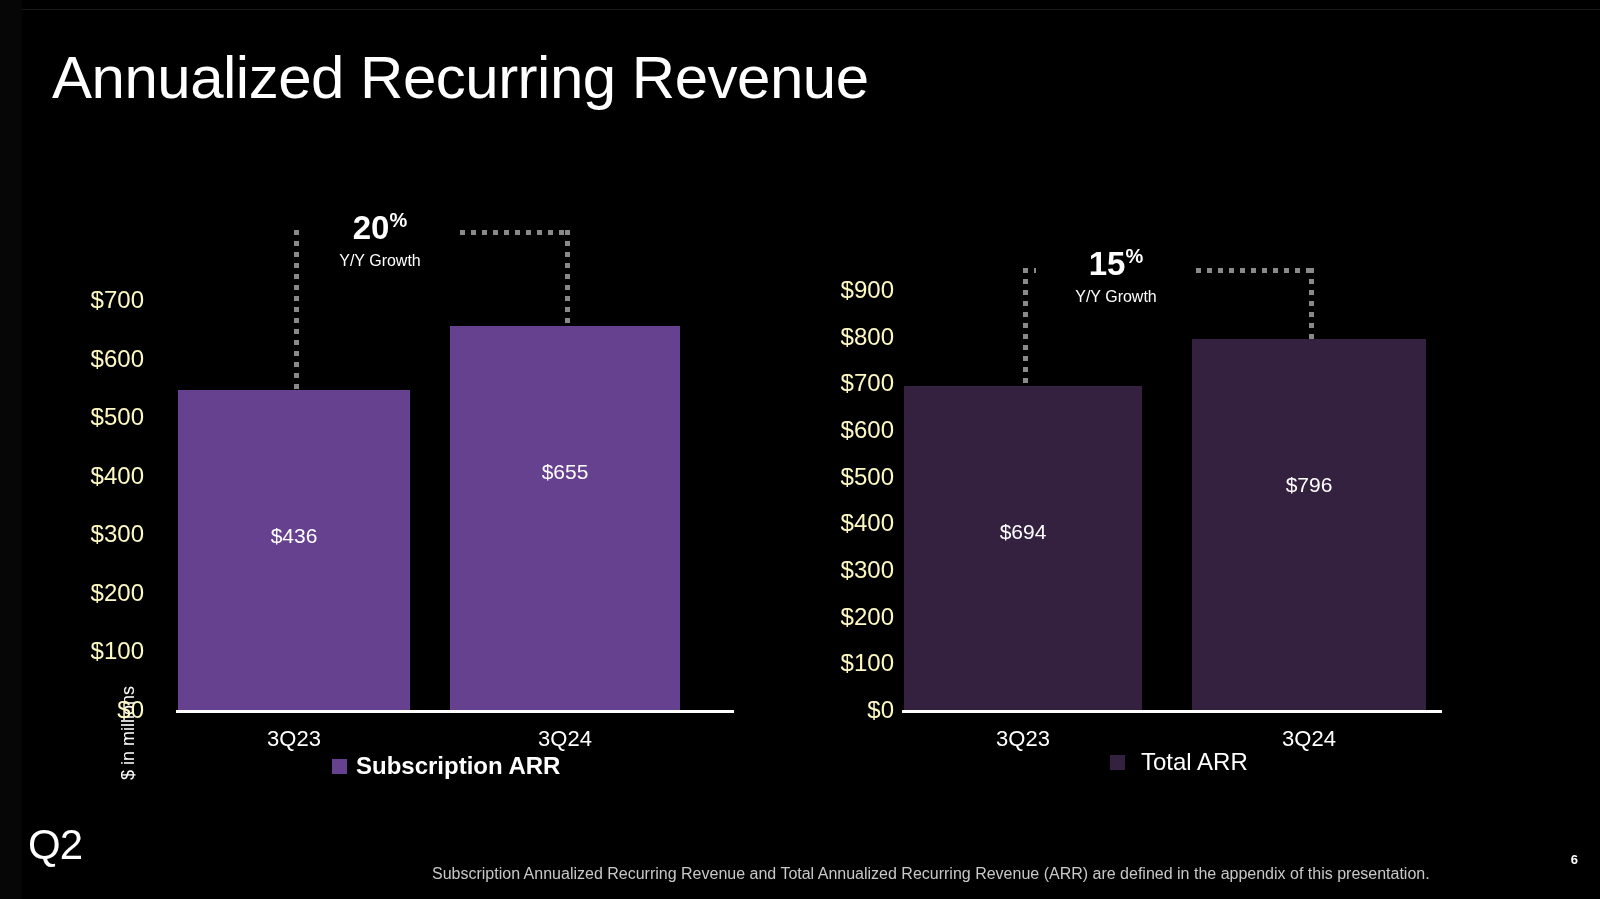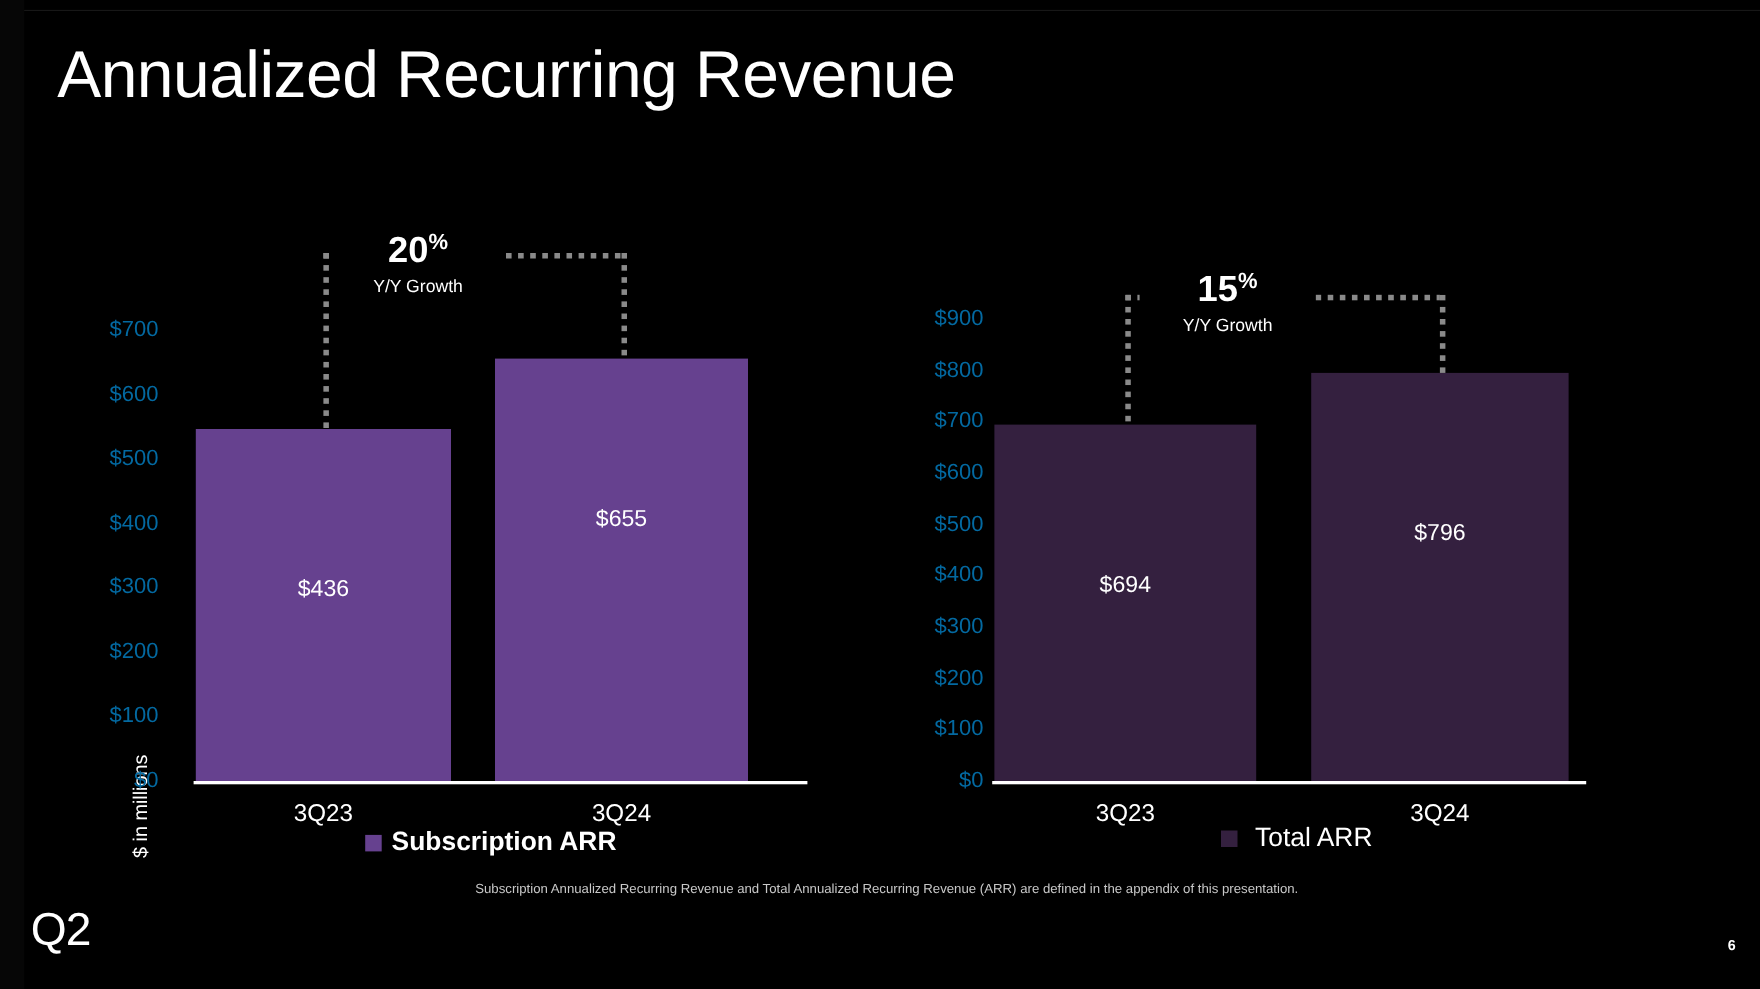--- a/index.html
+++ b/index.html
@@ -19,21 +19,21 @@
     background:#000;
     border-bottom:1px solid #171717;
   }
   .edge-left {
     position:absolute; left:0; top:0; width:22px; height:899px;
     background:#060606;
   }
 
   
   #title {
-    position:absolute; left:52px; top:36px;
+    position:absolute; left:52px; top:46px;
     font-size:60px; font-weight:400; color:#ffffff;
     letter-spacing:-0.5px; line-height:1.05;
     white-space:nowrap;
     text-align:center;
   }
   #subtitle {
     position:absolute; left:53px; top:120px;
     font-size:23px; font-weight:400; color:#ffffff;
     white-space:nowrap;
   }
@@ -48,21 +48,21 @@
     font-size:18px; color:#ffffff;
     transform:rotate(-90deg);
     transform-origin:left top;
     white-space:nowrap;
   }
   #ytitle-left  { left:78px;  top:600px; }
 
   .ticklabels { position:absolute; width:84px; text-align:right; }
   .tick {
     position:absolute; right:0;
-    font-size:20px; color:#0369a1;
+    font-size:24px; color:#fef9c3;
     white-space:nowrap; transform:translateY(-50%);
   }
 
   .plot { position:absolute; }
   .axisline {
     position:absolute; height:3px; background:#ffffff;
   }
   .bar {
     position:absolute; bottom:0;
   }
@@ -103,22 +103,22 @@
   }
   .swatch { width:15px; height:15px; display:inline-block; }
 
   
   #logo {
     position:absolute; left:28px; top:824px;
     font-size:42px; font-weight:400; color:#ffffff;
     letter-spacing:-1px; line-height:1;
   }
   #footnote {
-    position:absolute; left:432px; top:801px;
-    font-size:12px; color:#c8c8c8; white-space:nowrap;text-align:right;
+    position:absolute; left:432px; top:865px;
+    font-size:16px; color:#c8c8c8; white-space:nowrap;text-align:right;
   }
   #pagenum {
     position:absolute; right:22px; top:852px;
     font-size:13px; font-weight:bold; color:#ffffff;
   }
 </style>
 </head>
 <body>
 
 <div id="slide">

